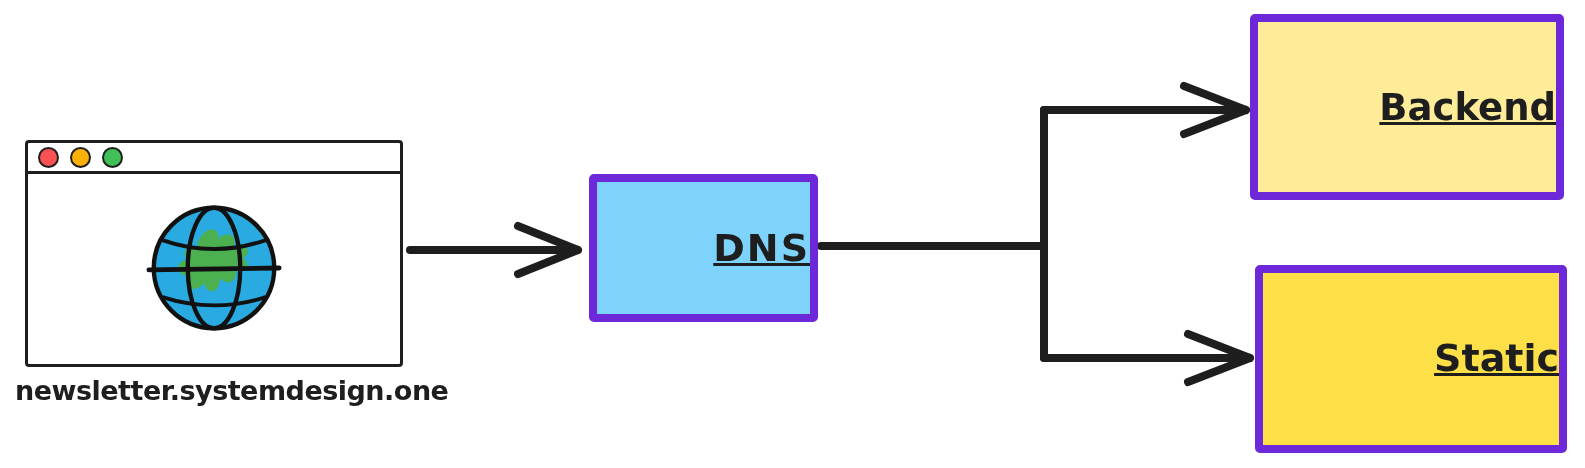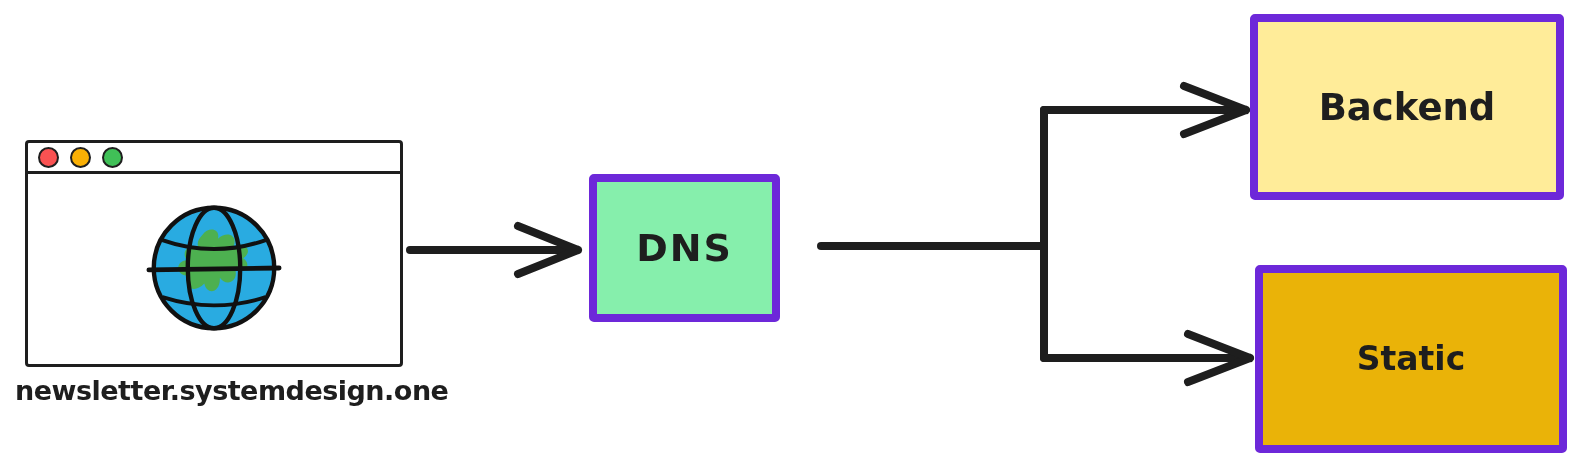--- a/index.html
+++ b/index.html
@@ -58,48 +58,49 @@
     font-weight: 700;
     letter-spacing: -0.5px;
     white-space: nowrap;
   }
 
   
   .node {
     position: absolute;
     display: flex;
     flex-direction: column;
-    align-items: center;
+    align-items: flex-end;
     justify-content: center;
     border: 8px solid #6d28d9;
     border-radius: 5px;
     box-sizing: border-box;
     font-weight: bold;
     text-align: center;
+    text-decoration: underline;
   }
   .node-dns {
     left: 589px; top: 174px;
-    width: 191px; height: 148px;
-    background: #86efac;
+    width: 229px; height: 148px;
+    background: #7dd3fc;
     font-size: 38px;
     letter-spacing: 2px;
   }
   .node-backend {
     left: 1250px; top: 14px;
     width: 314px; height: 186px;
     background: #ffec99;
     border-width: 8px;
     font-size: 37px;
   }
   .node-static {
     left: 1255px; top: 265px;
     width: 312px; height: 188px;
-    background: #eab308;
+    background: #fde047;
     border-width: 8px;
-    font-size: 33px;
+    font-size: 38px;
     line-height: 1.35;
   }
 </style>
 </head>
 <body>
 
 <div class="stage">
 
   <svg class="connectors" viewBox="0 0 1585 468" fill="none" stroke="#1e1e1e" stroke-width="8" stroke-linecap="round" stroke-linejoin="round">
 

